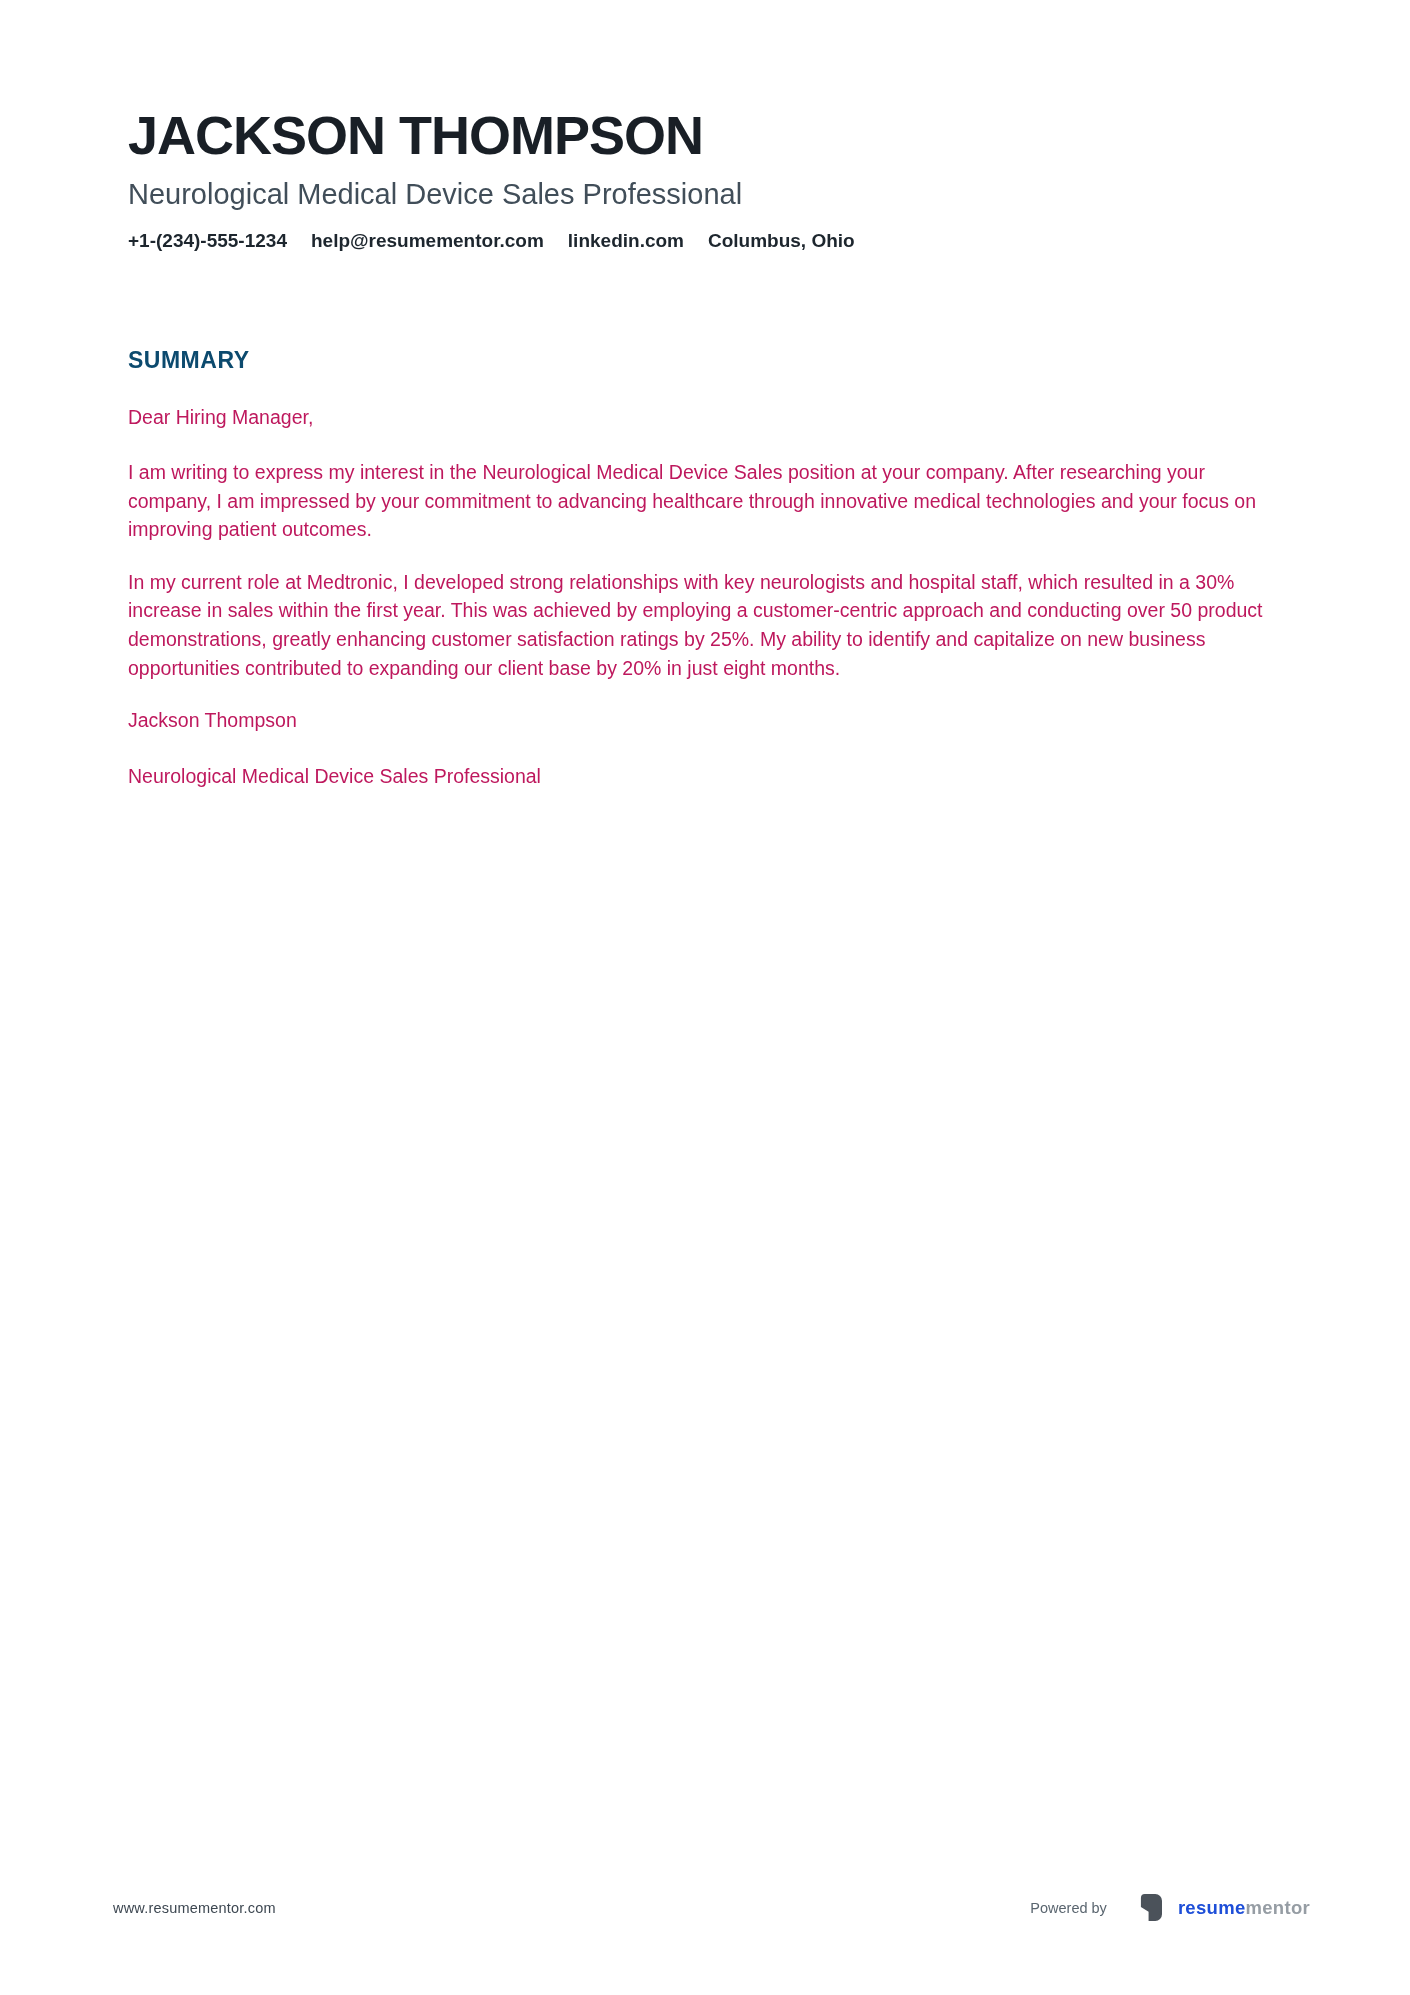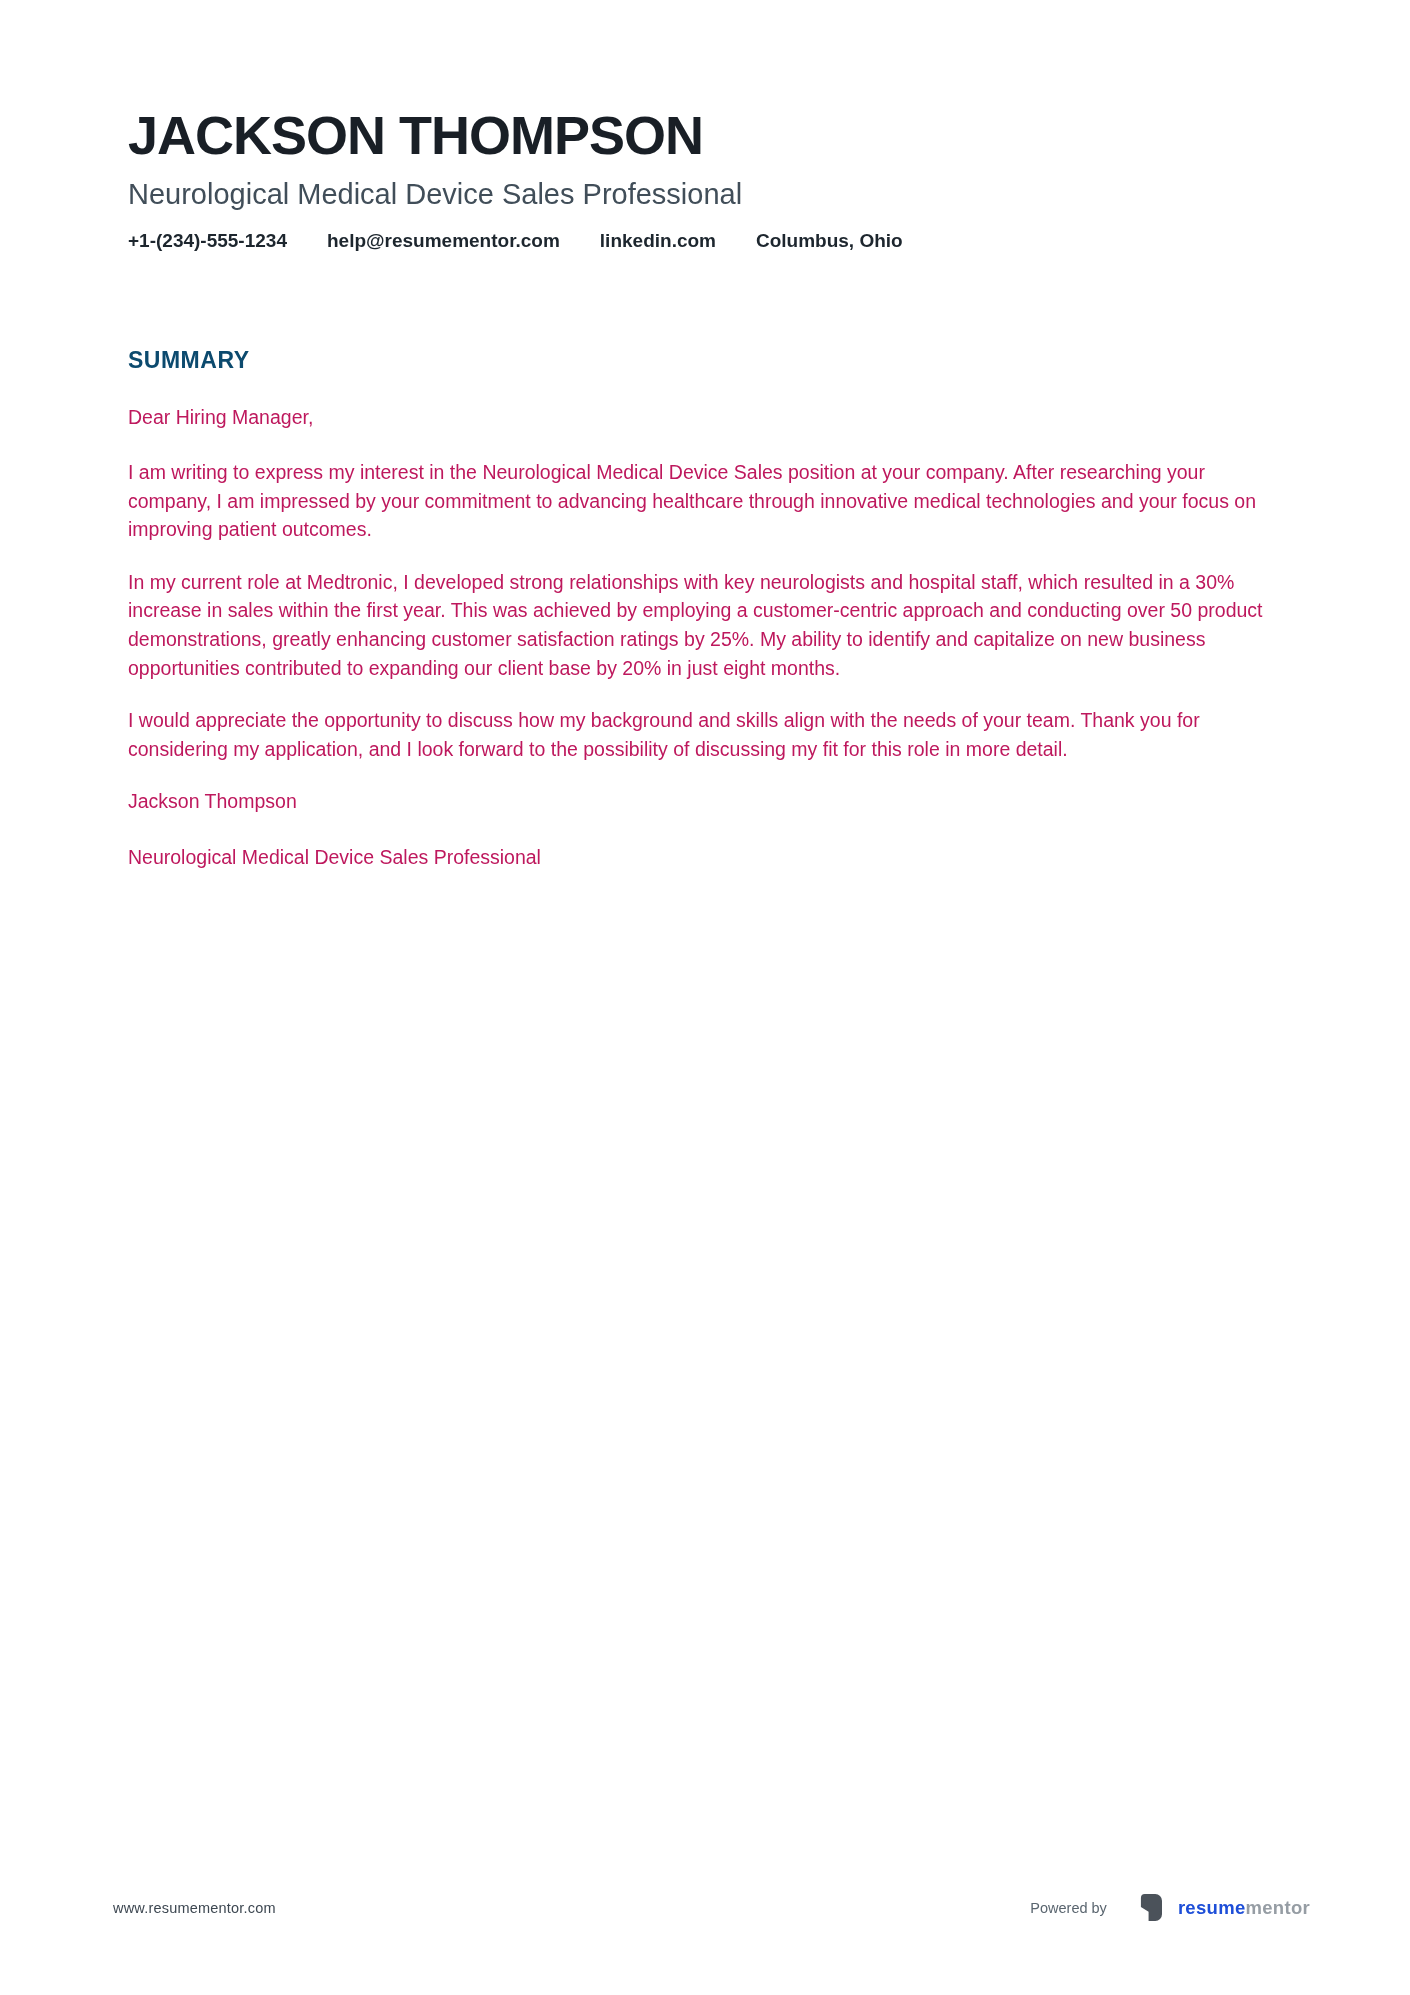--- a/index.html
+++ b/index.html
@@ -29,21 +29,21 @@
   .candidate-title {
     font-size: 29px;
     font-weight: 400;
     color: #414e59;
     line-height: 1.2;
     margin-bottom: 16px;
   }
   .contact-row {
     display: flex;
     align-items: baseline;
-    gap: 40px;
+    gap: 24px;
     font-size: 19px;
     font-weight: 600;
     color: #1d262e;
     line-height: 1.4;
   }
   
   .section-heading {
     margin-top: 92px;
     font-size: 23px;
     font-weight: 700;
@@ -117,21 +117,20 @@
     </div>
   </header>
 
   <main>
     <h2 class="section-heading">SUMMARY</h2>
 
     <div class="letter-text">
       <p class="salutation">Dear Hiring Manager,</p>
       <p>I am writing to express my interest in the Neurological Medical Device Sales position at your company. After researching your company, I am impressed by your commitment to advancing healthcare through innovative medical technologies and your focus on improving patient outcomes.</p>
       <p>In my current role at Medtronic, I developed strong relationships with key neurologists and hospital staff, which resulted in a 30% increase in sales within the first year. This was achieved by employing a customer-centric approach and conducting over 50 product demonstrations, greatly enhancing customer satisfaction ratings by 25%. My ability to identify and capitalize on new business opportunities contributed to expanding our client base by 20% in just eight months.</p>
-      <p>I would appreciate the opportunity to discuss how my background and skills align with the needs of your team. Thank you for considering my application, and I look forward to the possibility of discussing my fit for this role in more detail.</p>
       <p class="signature-name">Jackson Thompson</p>
       <p>Neurological Medical Device Sales Professional</p>
     </div>
   </main>
 
   <footer class="footer">
     <span class="footer-site">www.resumementor.com</span>
 
     <div class="powered">
       <span class="powered-by">Powered by</span>

